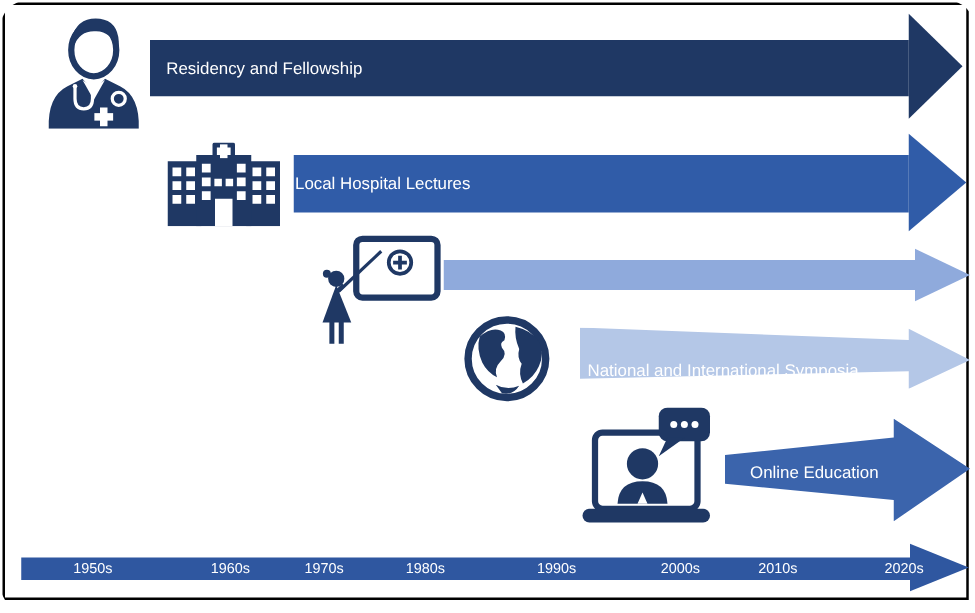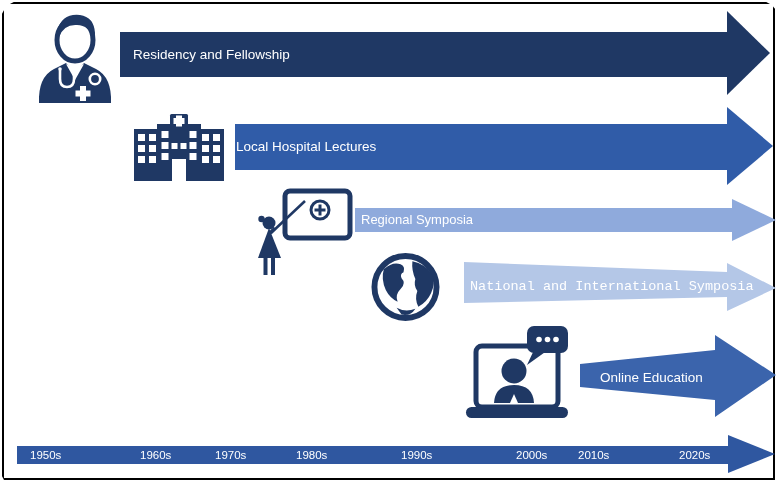--- a/index.html
+++ b/index.html
@@ -22,32 +22,32 @@
   .l2{left:236px;top:124px;line-height:46px;}
   
   .lecturer{left:256px;top:188px;width:97px;height:89px;}
   .b3{left:355px;top:208px;width:377px;height:24px;background:#8FAADC;}
   .h3{left:732px;top:199px;border-top:21px solid transparent;border-bottom:21px solid transparent;border-left:44px solid #8FAADC;}
   .l3{left:361px;top:208px;line-height:24px;font-size:13px;}
   
   .globe{left:371px;top:252px;width:69px;height:70px;}
   .p4{left:464px;top:262px;width:312px;height:51px;background:#B4C7E7;
       clip-path:polygon(0 0,263px 10px,263px 1px,312px 26px,263px 49px,263px 35px,0 41px);}
-  .l4{left:470px;top:277px;line-height:20px;font-family:Liberation Mono, monospace;}
+  .l4{left:470px;top:287px;line-height:20px;}
   
   .online{left:464px;top:326px;width:110px;height:101px;}
   .p5{left:580px;top:333px;width:196px;height:86px;background:#3B64AC;
       clip-path:polygon(0 31px,135px 17px,135px 2px,196px 42px,135px 84px,135px 67px,0 54px);}
   .l5{left:600px;top:368px;line-height:20px;}
   
   .tbar{position:absolute;left:17px;top:446px;width:711px;height:18px;background:#2F57A0;}
   .thead{left:728px;top:435px;border-top:19px solid transparent;border-bottom:19px solid transparent;border-left:47px solid #2F57A0;}
-  .tlabel{top:446px;width:60px;line-height:18px;text-align:left;color:#fff;font-size:11.5px;}
+  .tlabel{top:446px;width:60px;line-height:18px;text-align:right;color:#fff;font-size:11.5px;}
   .t0{left:30px}.t1{left:140px}.t2{left:215px}.t3{left:296px}
-  .t4{left:401px}.t5{left:516px}.t6{left:578px}.t7{left:679px}
+  .t4{left:401px}.t5{left:500px}.t6{left:578px}.t7{left:679px}
 </style>
 </head>
 <body>
 
 <div class="figure">
   <div class="frame"></div>
 
   <svg class="icon doctor" viewBox="0 0 84 96">
     <ellipse cx="42" cy="33" rx="18" ry="21" fill="#fff" stroke="#1F3864" stroke-width="5"></ellipse>
     <path d="M24,24 Q29,6 47,8 Q61,10 62,26 Q62,30 61,33 Q56,18 44,18 Q31,17 26,30 Z" fill="#1F3864"></path>
@@ -105,21 +105,20 @@
     <line x1="49" y1="13" x2="15" y2="45" stroke="#1F3864" stroke-width="2.5"></line>
     <circle cx="13" cy="35" r="6.5" fill="#1F3864"></circle>
     <circle cx="5.5" cy="31" r="3.2" fill="#1F3864"></circle>
     <path d="M13,40 L2,70 L25,70 Z" fill="#1F3864"></path>
     <line x1="13" y1="46" x2="19" y2="40" stroke="#1F3864" stroke-width="3.5"></line>
     <rect x="7.5" y="69" width="4" height="18" fill="#1F3864"></rect>
     <rect x="15" y="69" width="4" height="18" fill="#1F3864"></rect>
   </svg>
   <div class="abody b3"></div>
   <div class="ahead h3"></div>
-  <div class="alabel l3">Regional Symposia</div>
 
   <svg class="icon globe" viewBox="0 0 70 70">
     <circle cx="35" cy="35" r="31.5" fill="#fff" stroke="#1F3864" stroke-width="6"></circle>
     <path d="M13,17 Q22,9 30,12 Q35,14 33,20 Q29,22 31,26 Q36,31 30,37 Q24,43 27,50 Q19,46 15,38 Q10,27 13,17 Z" fill="#1F3864"></path>
     <path d="M42,9 Q55,12 61,21 Q66,30 61,41 Q57,50 48,55 Q44,47 47,39 Q43,34 45,27 Q41,18 42,9 Z" fill="#1F3864"></path>
     <path d="M26,56 Q35,61 45,57 Q40,65 31,63 Z" fill="#1F3864"></path>
   </svg>
   <div class="apoly p4"></div>
   <div class="alabel l4">National and International Symposia</div>
 

